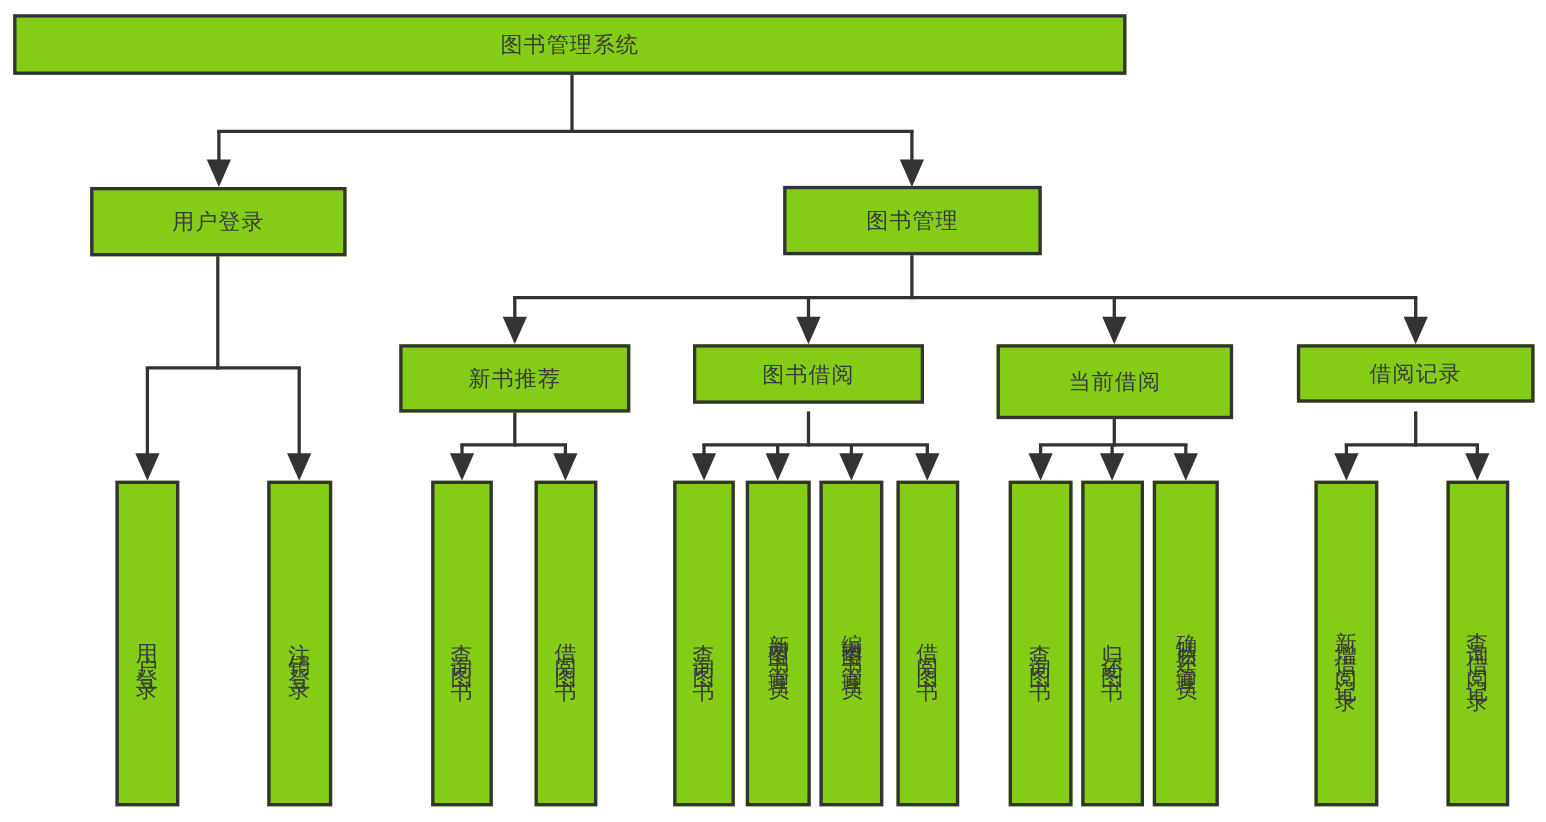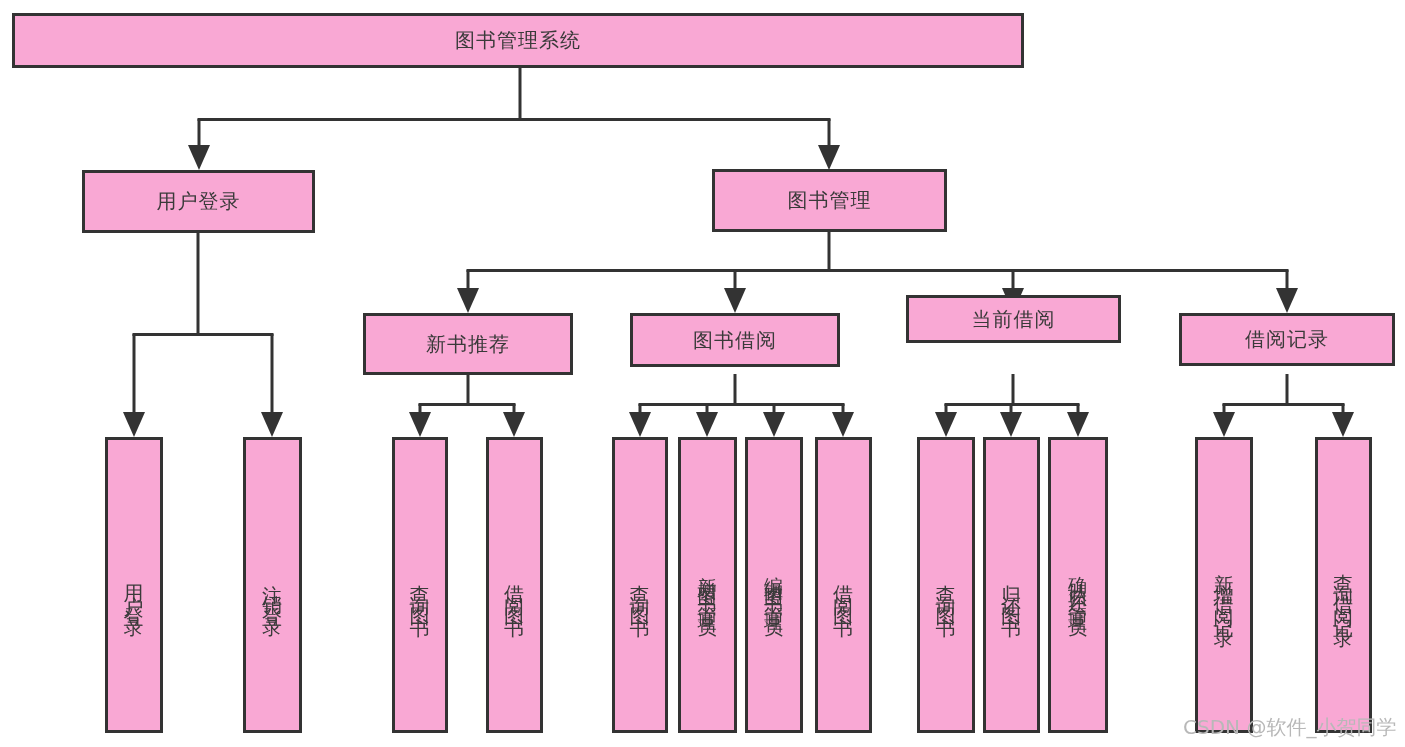--- a/index.html
+++ b/index.html
@@ -2,21 +2,21 @@
 <html><head>
 <meta charset="utf-8">
 <style>
   html,body{margin:0;padding:0;background:#ffffff;}
   .stage{
     position:relative;width:1405px;height:747px;background:#ffffff;overflow:hidden;
     font-family:"DejaVu Sans","Liberation Sans",sans-serif;
   }
   .wires{position:absolute;left:0;top:0;z-index:1;}
   .box{
-    position:absolute;z-index:2;background:#f9a8d4;border:3px solid #333333;
+    position:absolute;z-index:2;background:#84cc16;border:3px solid #333333;
     display:flex;align-items:center;justify-content:center;box-sizing:border-box;
     color:#3a3a3a;
   }
   .hnode span{font-size:20px;letter-spacing:1px;white-space:nowrap;}
   .leaf{top:437px;height:296px;}
   .leaf span{
     writing-mode:vertical-rl;text-orientation:upright;
     font-size:20px;letter-spacing:11px;line-height:1;
     padding-top:11px; 
   }
@@ -110,21 +110,21 @@
   <div class="box hnode" style="left:712px;top:169px;width:235px;height:63px">
     <span>图书管理</span>
   </div>
 
   <div class="box hnode" style="left:363px;top:313px;width:210px;height:62px">
     <span>新书推荐</span>
   </div>
   <div class="box hnode" style="left:630px;top:313px;width:210px;height:54px">
     <span>图书借阅</span>
   </div>
-  <div class="box hnode" style="left:906px;top:295px;width:215px;height:48px">
+  <div class="box hnode" style="left:906px;top:313px;width:215px;height:68px">
     <span>当前借阅</span>
   </div>
   <div class="box hnode" style="left:1179px;top:313px;width:216px;height:53px">
     <span>借阅记录</span>
   </div>
 
   <div class="box leaf" style="left:105px;width:58px">
     <span>用户登录</span>
   </div>
   <div class="box leaf" style="left:243px;width:59px">
@@ -157,15 +157,14 @@
   <div class="box leaf" style="left:1048px;width:60px">
     <span class="dense">确认归还（管理员）</span>
   </div>
   <div class="box leaf" style="left:1195px;width:58px">
     <span>新增借阅记录</span>
   </div>
   <div class="box leaf" style="left:1315px;width:57px">
     <span>查询借阅记录</span>
   </div>
 
-  <div class="watermark">CSDN @软件_小贺同学</div>
 
 </div>
 
 </body></html>

